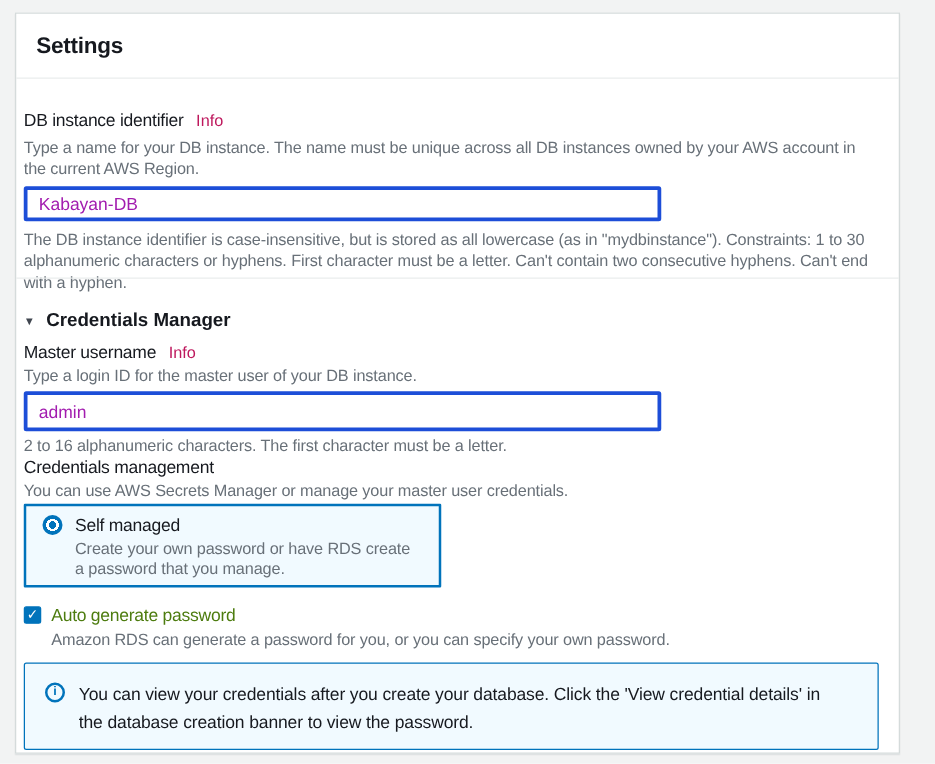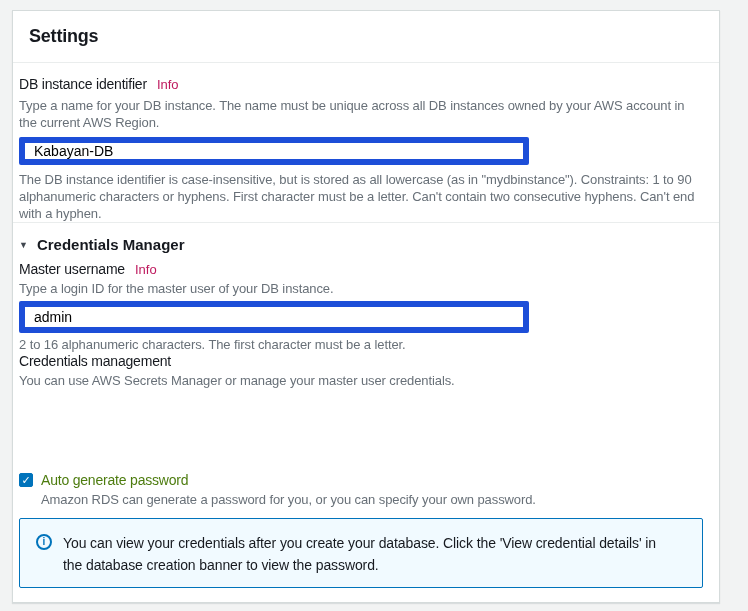--- a/index.html
+++ b/index.html
@@ -20,31 +20,31 @@
   }
   .panel-header {
     position:absolute; top:0; left:0; right:0; height:52px;
     border-bottom:1px solid #eaeded;
     padding:15px 16px 0 16px;
   }
   .panel-title { font-size:18px; font-weight:bold; color:#16191f; letter-spacing:-.2px; }
 
   .body-area { position:absolute; top:53px; left:0; right:0; bottom:0; }
 
-  .abs { position:absolute; }
+  .abs { position:absolute;margin-top:12px; }
   .label-row { display:flex; align-items:baseline; gap:10px; height:18px; }
   .field-label { font-size:14px; color:#16191f; letter-spacing:-.2px; }
   .info-link { font-size:13px; color:#be185d; text-decoration:none; cursor:pointer; }
   .desc { font-size:13px; line-height:17px; color:#687078; letter-spacing:-.1px; max-width:684px; margin-top:3px; }
   .constraint { font-size:13px; line-height:17px; color:#687078; letter-spacing:-.1px; max-width:684px; margin-top:6px; }
   input.text-input {
     display:block; margin-top:6px;
     width:510px; height:28px;
-    border:6px solid #1d4ed8; border-radius:2px;
-    padding:0 9px; font-size:14px; color:#000000;
+    border:3px solid #1d4ed8; border-radius:2px;
+    padding:0 9px; font-size:14px; color:#a21caf;
     font-family:"Liberation Sans","DejaVu Sans",sans-serif;
     background:#fff;
   }
   .divider { position:absolute; left:0; width:100%; border-top:1px solid #eaeded; }
 
   .section-title { display:flex; align-items:center; gap:9px; font-size:15px; font-weight:bold; color:#16191f; cursor:pointer; }
   .caret { font-size:9px; color:#414750; }
 
   .tiles { display:flex; gap:15px; width:684px; }
   .tile {
@@ -106,21 +106,21 @@
 
   <div class="body-area">
 
     <div class="abs" style="top:12px; left:6px;">
       <div class="label-row">
         <span class="field-label">DB instance identifier</span>
         <a class="info-link">Info</a>
       </div>
       <div class="desc" style="max-width:672px;">Type a name for your DB instance. The name must be unique across all DB instances owned by your AWS account in the current AWS Region.</div>
       <input class="text-input" type="text" value="Kabayan-DB" style="">
-      <div class="constraint">The DB instance identifier is case-insensitive, but is stored as all lowercase (as in "mydbinstance"). Constraints: 1 to 90 alphanumeric characters or hyphens. First character must be a letter. Can't contain two consecutive hyphens. Can't end with a hyphen.</div>
+      <div class="constraint">The DB instance identifier is case-insensitive, but is stored as all lowercase (as in "mydbinstance"). Constraints: 1 to 30 alphanumeric characters or hyphens. First character must be a letter. Can't contain two consecutive hyphens. Can't end with a hyphen.</div>
     </div>
 
     <div class="divider" style="top:158px;"></div>
 
     <div class="abs section-title" style="top:172px; left:6px;">
       <span class="caret">▼</span>
       <span>Credentials Manager</span>
     </div>
 
     <div class="abs" style="top:197px; left:6px;">
@@ -136,20 +136,27 @@
     <div class="abs" style="top:289px; left:6px;">
       <div class="label-row">
         <span class="field-label">Credentials management</span>
       </div>
       <div class="desc" style="margin-top:2px; line-height:16px;text-align:center;">You can use AWS Secrets Manager or manage your master user credentials.</div>
     </div>
 
     <div class="abs tiles" style="top:327px; left:6px;">
 
 
+      <div class="tile selected">
+        <div class="tile-title-row">
+          <span class="radio checked"></span>
+          <span class="tile-title">Self managed</span>
+        </div>
+        <div class="tile-desc">Create your own password or have RDS create a password that you manage.</div>
+      </div>
 
     </div>
 
     <div class="abs" style="top:407px; left:6px;">
       <div class="checkbox-row">
         <span class="checkbox">✓</span>
         <span class="checkbox-label">Auto generate password</span>
       </div>
       <div class="checkbox-desc">Amazon RDS can generate a password for you, or you can specify your own password.</div>
     </div>

